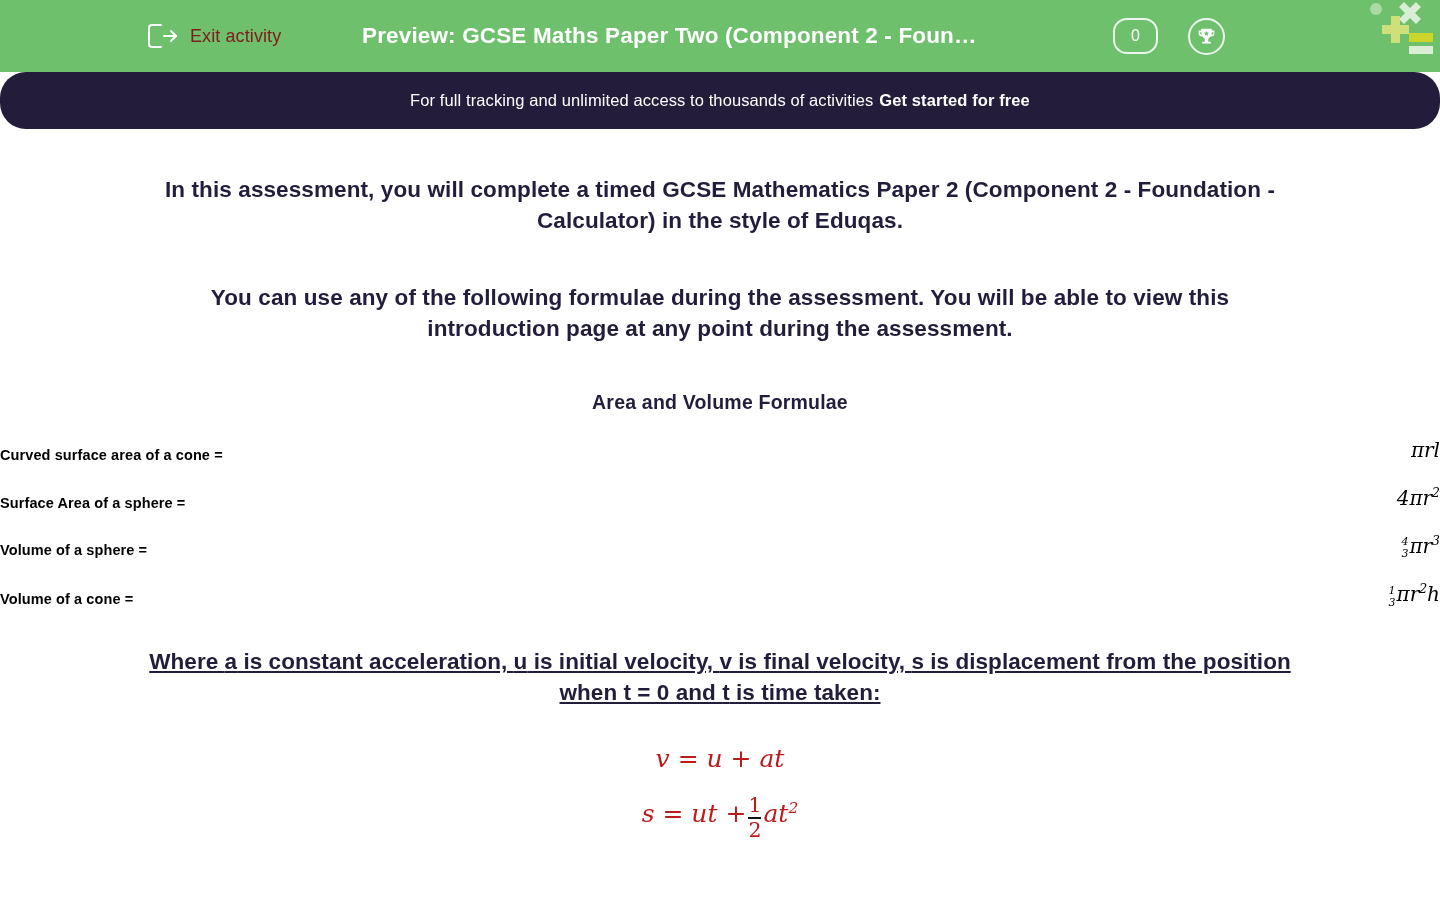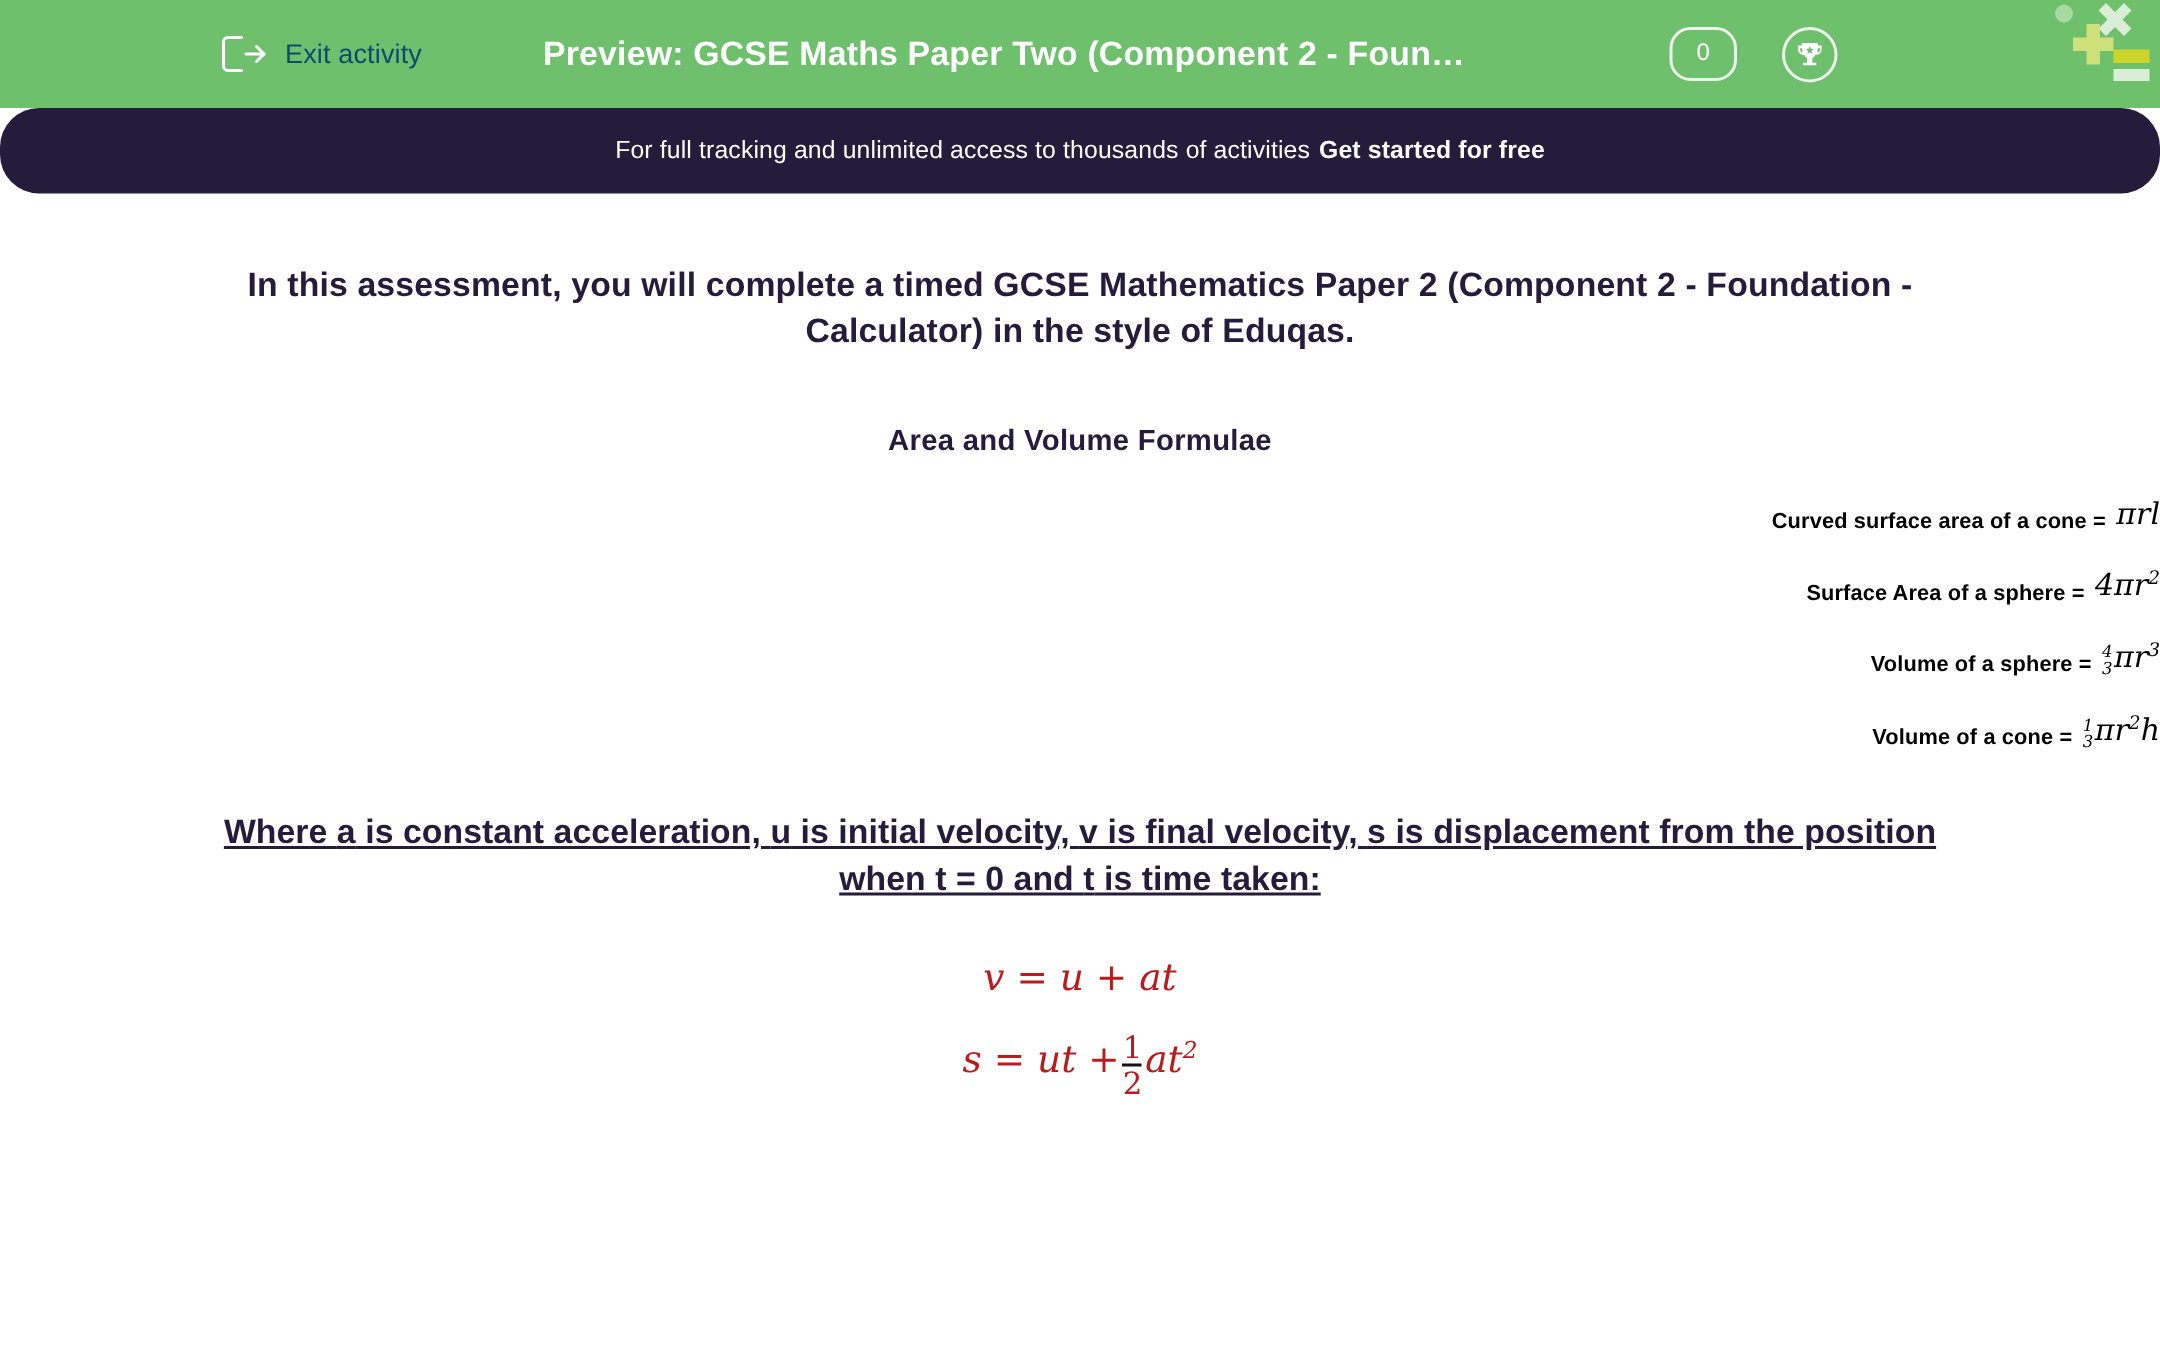--- a/index.html
+++ b/index.html
@@ -26,21 +26,21 @@
   .exit-activity {
     display: flex;
     align-items: center;
     gap: 11px;
     margin-left: 145px;
     cursor: pointer;
     flex: 0 0 auto;
   }
   .exit-icon { width: 34px; height: 30px; display: block; }
   .exit-label {
-    color: #0c4a6e;
+    color: #7f1d1d;
     font-size: 18px;
     letter-spacing: 0.1px;
   }
   .header-title {
     position: absolute;
     left: 362px;
     top: 0;
     height: 72px;
     line-height: 72px;
     width: 620px;
@@ -125,21 +125,21 @@
     margin-top: 47px;
     font-size: 19.5px;
     font-weight: bold;
     letter-spacing: 0.2px;
   }
 
   .formula-block { margin-top: 27px; }
   .formula-line {
     display: flex;
     align-items: baseline;
-    justify-content: flex-end;
+    justify-content: space-between;
     margin-bottom: 23px;
     color: #000000;
   }
   .formula-line .fl-label {
     font-size: 14.5px;
     font-weight: 600;
     letter-spacing: 0.1px;
   }
   .math {
     font-family: "DejaVu Serif", serif;
@@ -247,20 +247,21 @@
 </div>
 
 <div class="promo-banner">
   <span>For full tracking and unlimited access to thousands of activities</span>
   <span class="cta">Get started for free</span>
 </div>
 
 <div class="content">
 
   <p class="intro-para">In this assessment, you will complete a timed GCSE Mathematics Paper 2 (Component 2 - Foundation - Calculator) in the style of Eduqas.</p>
+  <p class="intro-para second">You can use any of the following formulae during the assessment. You will be able to view this introduction page at any point during the assessment.</p>
 
   <div class="section-heading">Area and Volume Formulae</div>
 
   <div class="formula-block">
 
     <div class="formula-line">
       <span class="fl-label">Curved surface area of a cone =</span>
       <span class="math">π<i>rl</i></span>
     </div>
 

